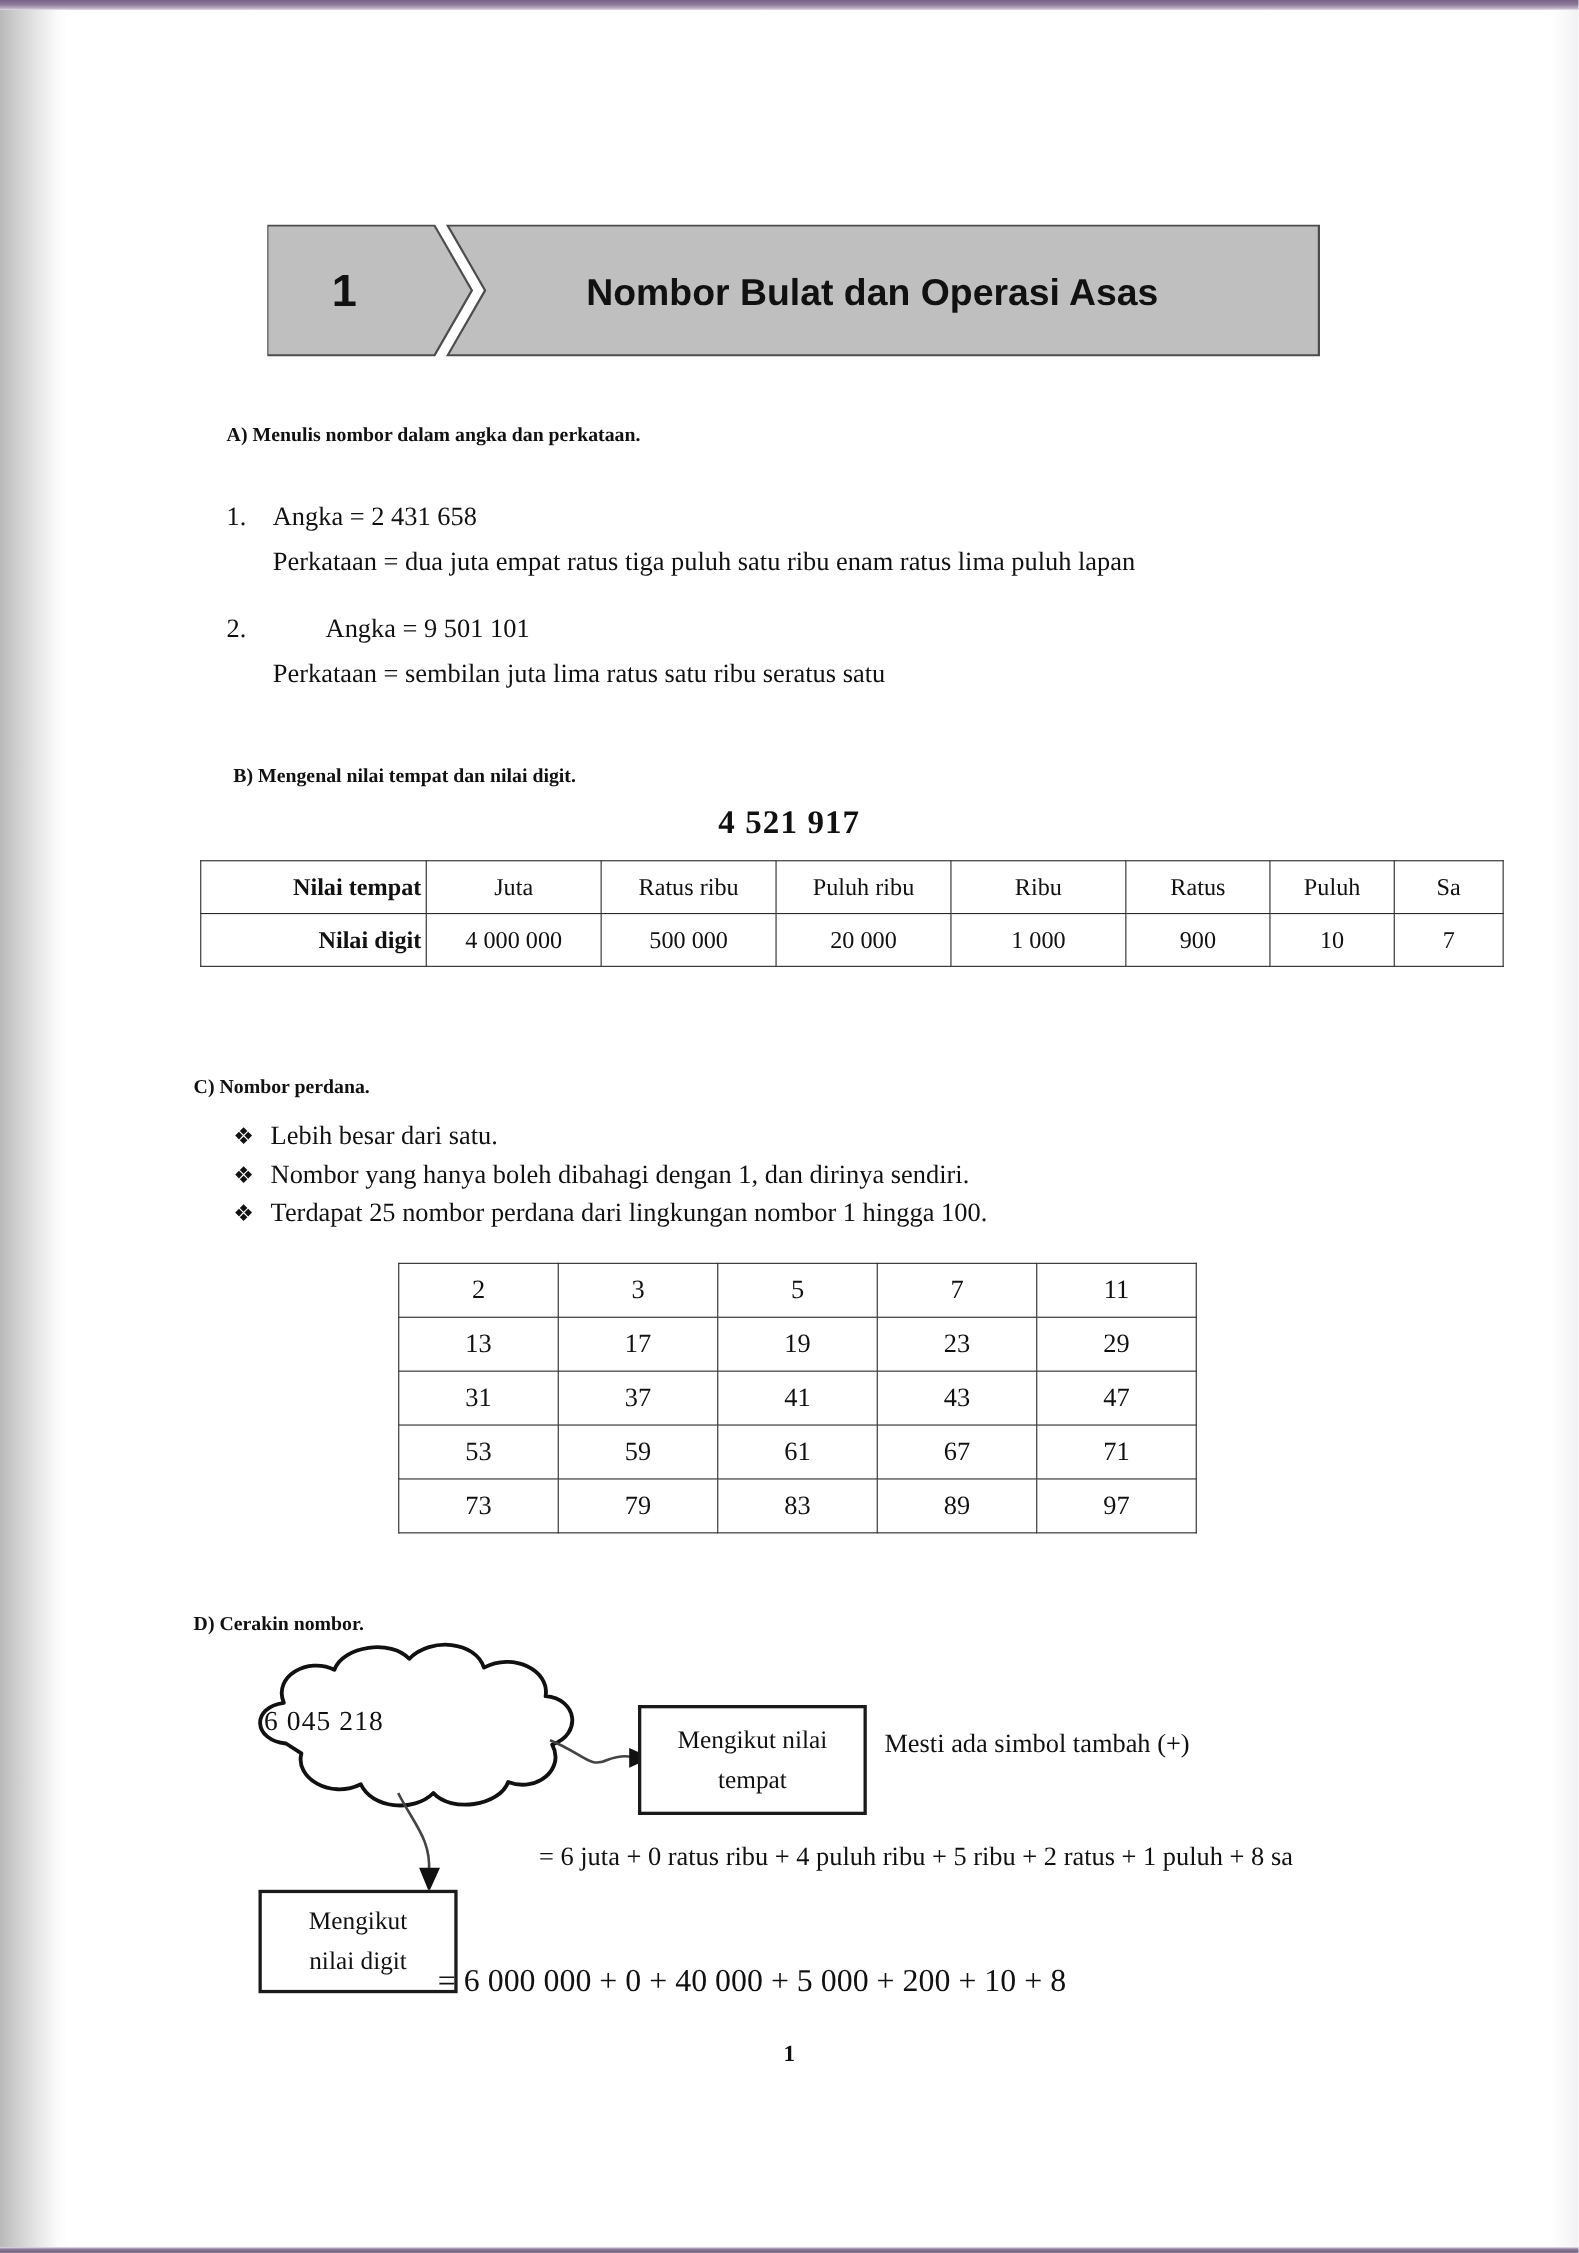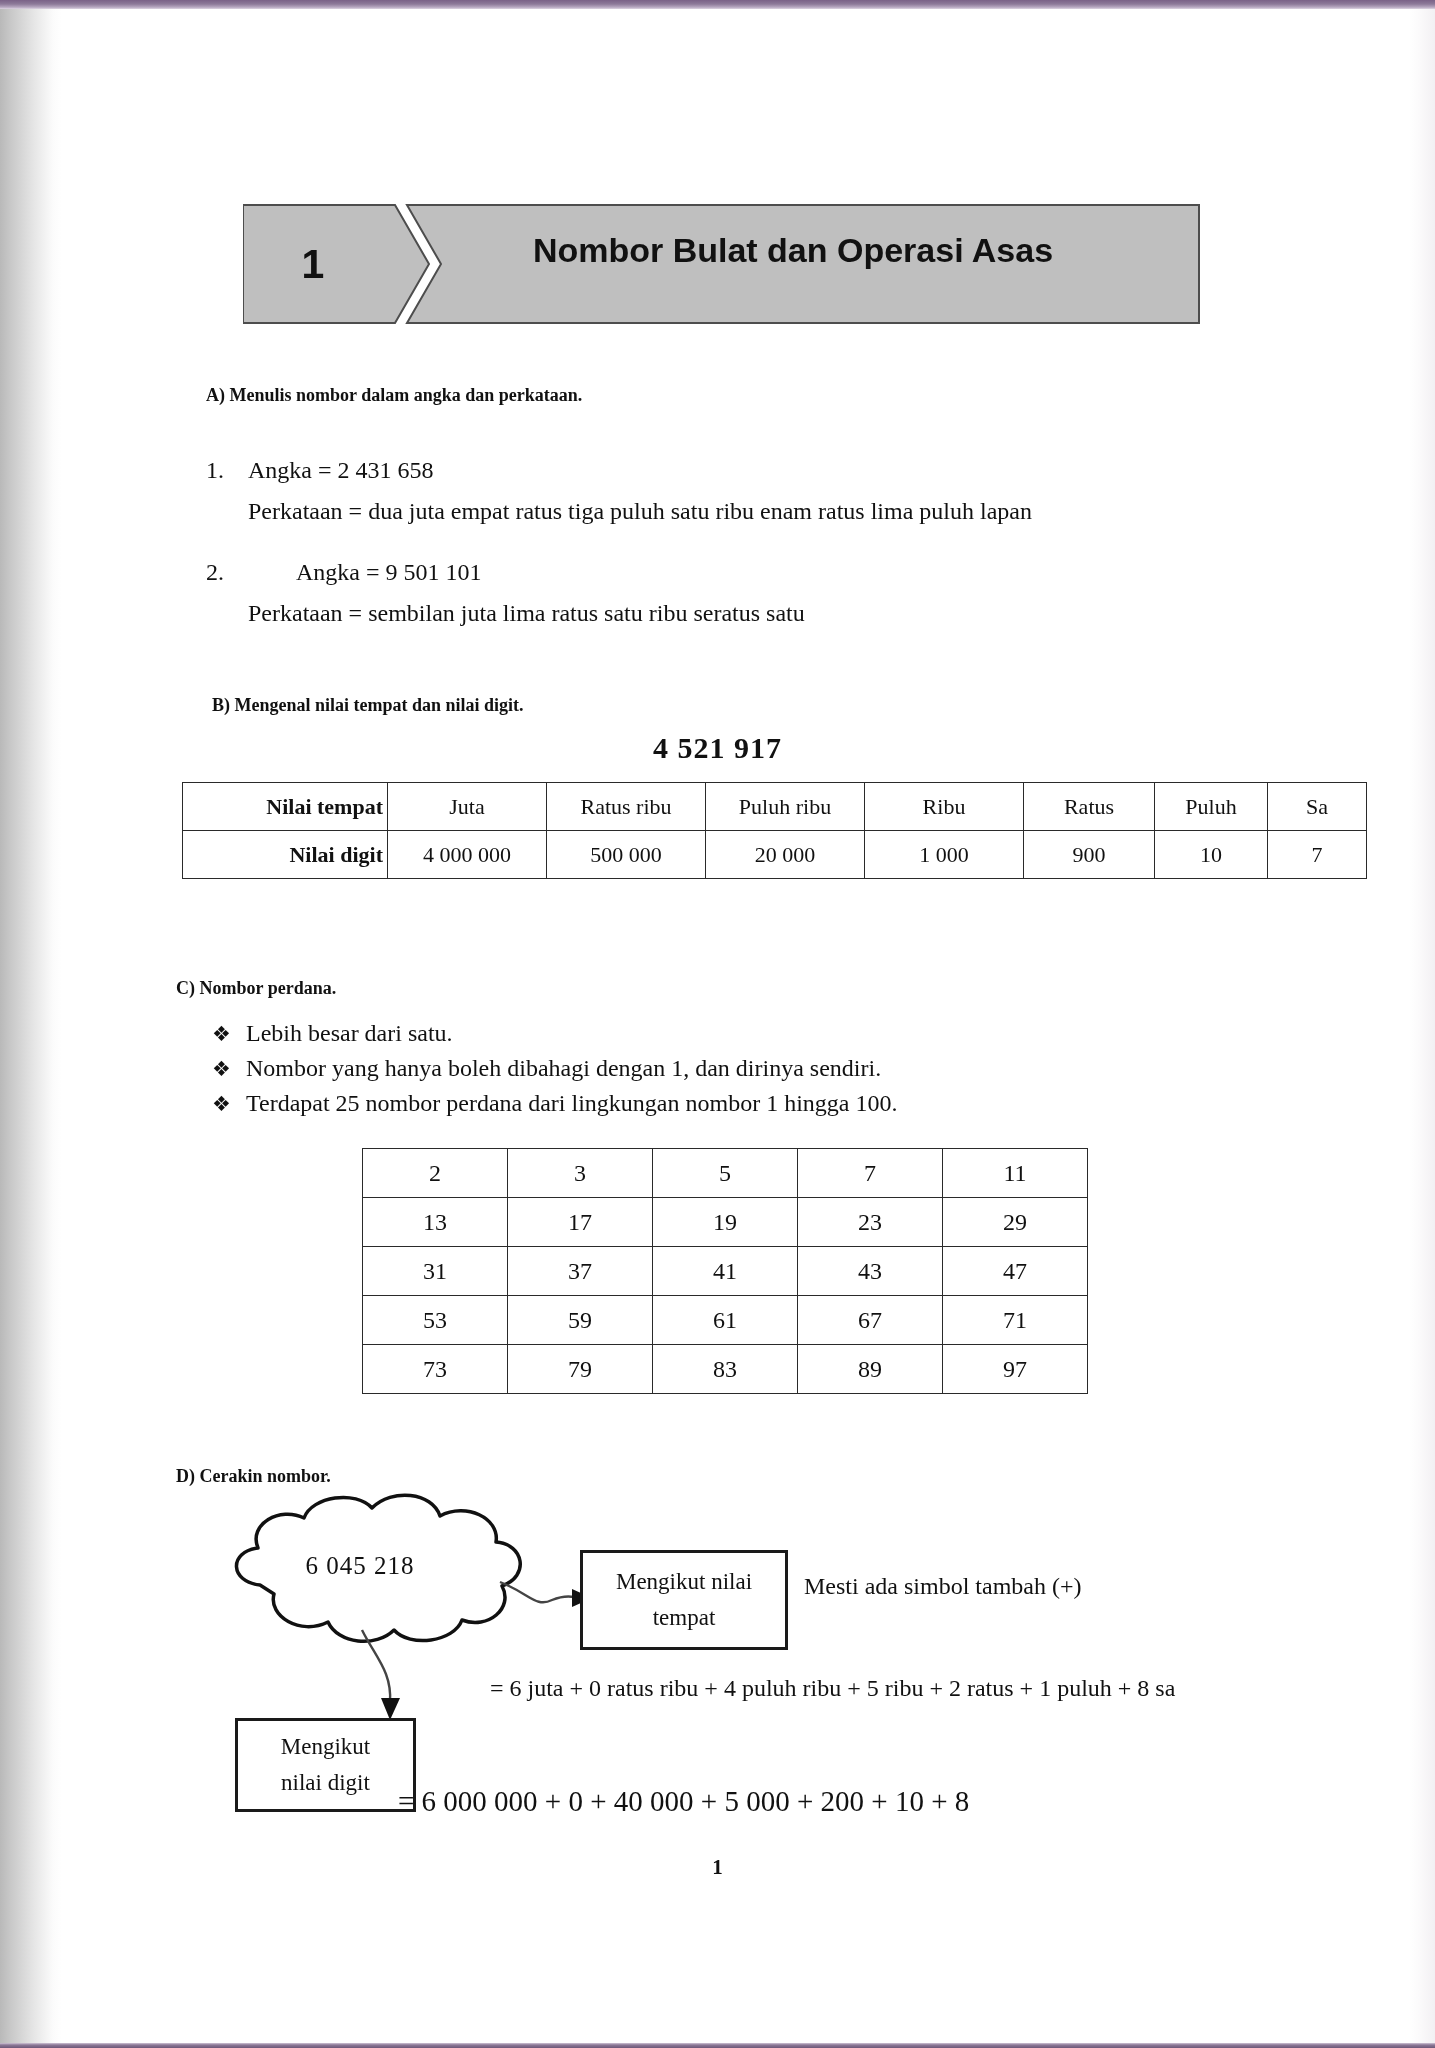--- a/index.html
+++ b/index.html
@@ -61,21 +61,21 @@
     width: 140px; height: 120px;
     display: flex; align-items: center; justify-content: center;
     font-family: "Liberation Sans", sans-serif;
     font-weight: bold;
     font-size: 41px;
     color: #111;
     letter-spacing: 0px;
   }
   .banner-title {
     position: absolute;
-    left: 200px; top: 0px;
+    left: 200px; top: 16px;
     width: 700px; height: 92px;
     display: flex; align-items: center; justify-content: center;
     font-family: "Liberation Sans", sans-serif;
     font-weight: bold;
     font-size: 34px;
     color: #111;
   }
 
   
   .sec-head {
@@ -162,21 +162,20 @@
     line-height: 1.55;
     text-align: center;
   }
   #box-tempat { left: 380px; top: 60px; width: 202px; height: 94px; }
   #box-digit  { left: 35px;  top: 228px; width: 175px; height: 88px; }
 
   .cloud-num {
     position: absolute;
     left: 40px; top: 62px;
     width: 240px;
-    text-align: center;
     font-size: 25px;
     letter-spacing: 1px;
   }
   .note-tambah {
     position: absolute;
     left: 604px; top: 83px;
     font-size: 24px;
     white-space: nowrap;
   }
   .expand-tempat {

